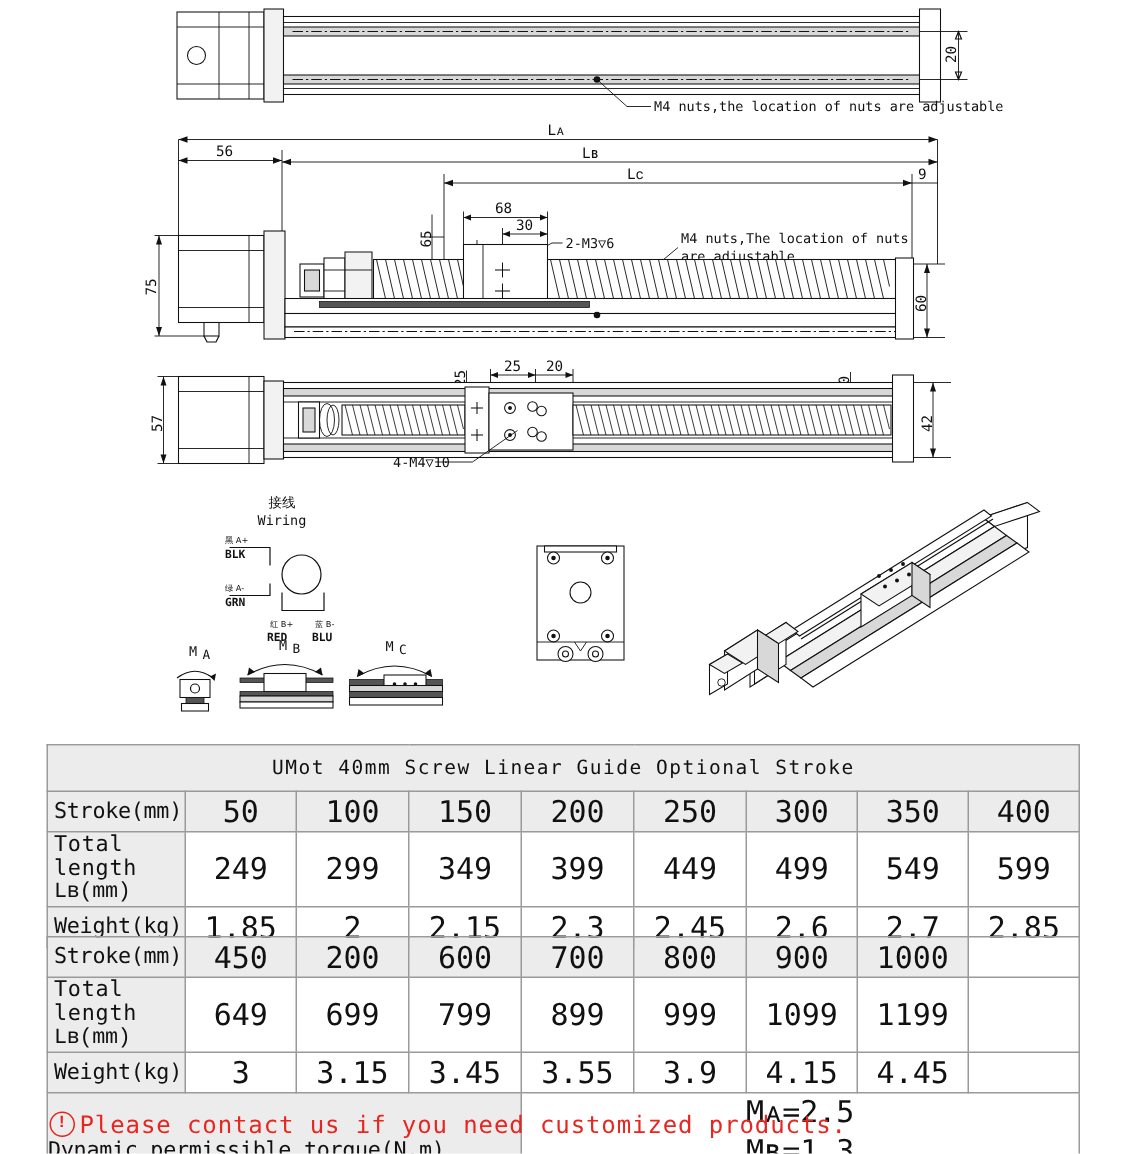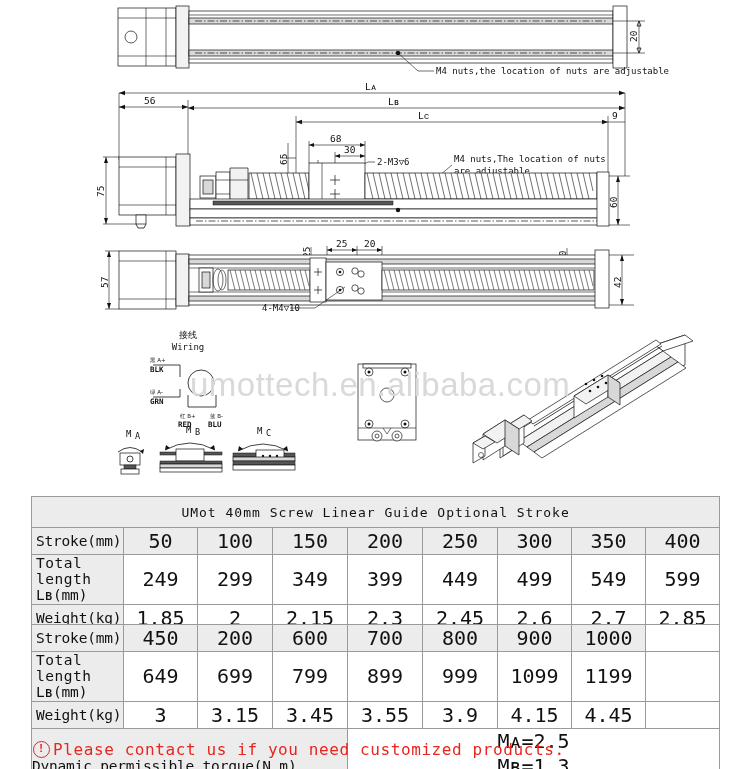--- a/index.html
+++ b/index.html
@@ -38,21 +38,21 @@
     background:#ececec;font-size:13px;letter-spacing:1px;height:30px;
   }
   .tbl td.rowlab{
     background:#ececec;text-align:left;padding-left:4px;font-size:14.5px;
     letter-spacing:-0.2px;
   }
   .tbl td.rowlab.c{text-align:left;padding-left:0;}
   .tbl td.blank{background:#ffffff;}
   .two-line{line-height:1.12;display:block;text-align:left;}
   .two-line .l1{display:block;letter-spacing:0.5px;}
-  .two-line .l2{display:block;}
+  .two-line .l2{display:block;font-family:Liberation Mono, monospace;}
 
   #table1{left:31px;top:496px;width:688px;}
   #table2{left:31px;top:624px;width:688px;}
 
   .torque-cell{background:#ffffff;text-align:center;font-size:15px;}
   .torque-inner{display:flex;justify-content:space-around;align-items:center;width:100%;flex-direction:column;}
 
   
   #note{
     position:absolute;left:33px;top:740px;
@@ -476,21 +476,20 @@
             <circle cx="277" cy="463" r="1.2"></circle>
       </g>
       <rect class="fill-md" x="233" y="457" width="62" height="4"></rect>
       <rect class="fill-dk" x="233" y="461" width="62" height="4"></rect>
       <rect class="fill-w" x="233" y="465" width="62" height="5"></rect>
     </g>
 
   </svg>
   </div>
 
-  <div class="wm">umottech.en.alibaba.com</div>
 
   <table class="tbl" id="table1">
     <colgroup>
       <col style="width:92px">
         <col style="width:74px">
         <col style="width:75px">
         <col style="width:75px">
       <col style="width:75px">
         <col style="width:75px">
         <col style="width:74px">

